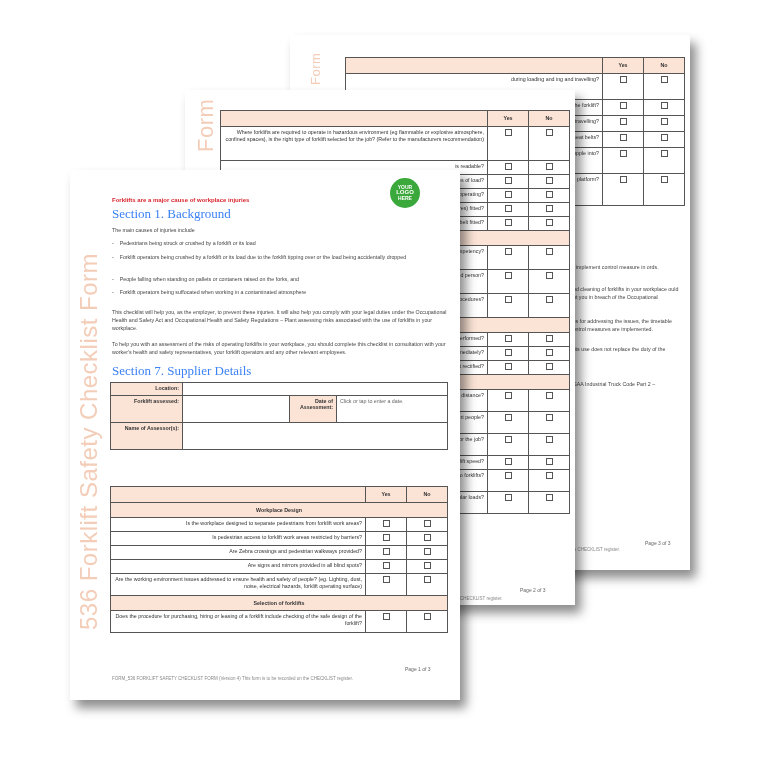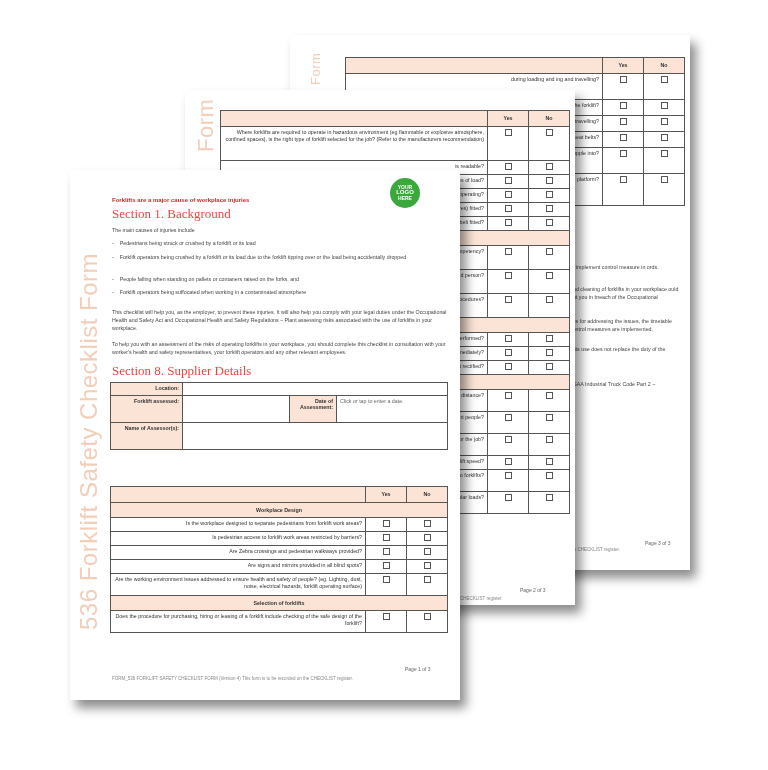--- a/index.html
+++ b/index.html
@@ -11,21 +11,21 @@
   .side-title{position:absolute;color:#f3cdb8;font-size:24px;white-space:nowrap;transform-origin:left top;transform:rotate(-90deg);letter-spacing:0.5px;}
   table.ck{border-collapse:collapse;position:absolute;font-size:5.3px;color:#333;}
   table.ck td{border:1px solid #555;padding:2px 3px;text-align:right;vertical-align:top;line-height:7px;}
   table.ck td.yn{width:34px;text-align:center;}
   table.ck tr.hdr td{background:#fbe3d6;font-weight:bold;height:11px;vertical-align:middle;}
   table.ck tr.sec td{background:#fbe3d6;text-align:center;font-weight:bold;height:10px;vertical-align:middle;}
   .box{display:inline-block;width:5px;height:5px;border:1px solid #555;}
   .footer{position:absolute;font-size:4.5px;color:#888;}
   .pageno{position:absolute;font-size:5px;color:#666;}
   .red{color:#d9262e;font-weight:bold;font-size:6px;position:absolute;}
-  .sec-h{color:#ef4444;font-size:13px;position:absolute;font-family:"Liberation Serif",serif;}
+  .sec-h{color:#3b82f6;font-size:13px;position:absolute;font-family:"Liberation Serif",serif;}
   .txt{position:absolute;font-size:5.3px;line-height:8px;color:#444;}
   .bul{position:absolute;font-size:5.3px;line-height:8px;color:#444;}
   .logo{position:absolute;width:30px;height:30px;border-radius:50%;background:#3aa83a;color:#fff;font-size:5px;text-align:center;font-weight:bold;line-height:5.5px;display:flex;align-items:center;justify-content:center;flex-direction:column;}
   table.sup{border-collapse:collapse;position:absolute;font-size:5.3px;}
   table.sup td{border:1px solid #555;padding:2px 3px;vertical-align:top;}
   table.sup td.lbl{background:#fbe3d6;font-weight:bold;text-align:right;}
   .partial{position:absolute;font-size:5.3px;color:#444;line-height:8px;}
 </style>
 </head>
 <body>
@@ -203,21 +203,21 @@
     <span>HERE</span>
   </div>
   <div class="sec-h" style="left:42px;top:36px;">Section 1. Background</div>
   <div class="txt" style="left:42px;top:56px;">The main causes of injuries include</div>
   <div class="bul" style="left:42px;top:69px;width:330px;">-&nbsp;&nbsp;&nbsp;&nbsp;<span>Pedestrians being struck or crushed by a forklift or its load</span></div>
   <div class="bul" style="left:42px;top:83px;width:330px;padding-left:14px;text-indent:-14px;">-&nbsp;&nbsp;&nbsp;&nbsp;<span>Forklift operators being crushed by a forklift or its load due to the forklift tipping over or the load being accidentally dropped</span></div>
   <div class="bul" style="left:42px;top:105px;width:330px;">-&nbsp;&nbsp;&nbsp;&nbsp;<span>People falling when standing on pallets or contaners raised on the forks, and</span></div>
   <div class="bul" style="left:42px;top:118px;width:330px;">-&nbsp;&nbsp;&nbsp;&nbsp;<span>Forklift operators being suffocated when working in a contaminated atmosphere</span></div>
   <div class="txt" style="left:42px;top:138px;width:335px;">This checklist will help you, as the employer, to prevent these injuries. It will also help you comply with your legal duties under the Occupational Health and Safety Act and Occupational Health and Safety Regulations – Plant assessing risks associated with the use of forklifts in your workplace.</div>
   <div class="txt" style="left:42px;top:170px;width:335px;">To help you with an assessment of the risks of operating forklifts in your workplace, you should complete this checklist in consultation with your worker's health and safety representatives, your forklift operators and any other relevant employees.</div>
-  <div class="sec-h" style="left:42px;top:193px;">Section 8. Supplier Details</div>
+  <div class="sec-h" style="left:42px;top:193px;">Section 7. Supplier Details</div>
 
   <table class="sup" style="left:40px;top:212px;width:338px;">
     <tbody>
         <tr style="height:13px">
       <td class="lbl" style="width:65px">Location:</td>
       <td colspan="3"></td>
     </tr>
     <tr style="height:27px">
       <td class="lbl">Forklift assessed:</td>
       <td style="width:100px"></td>

